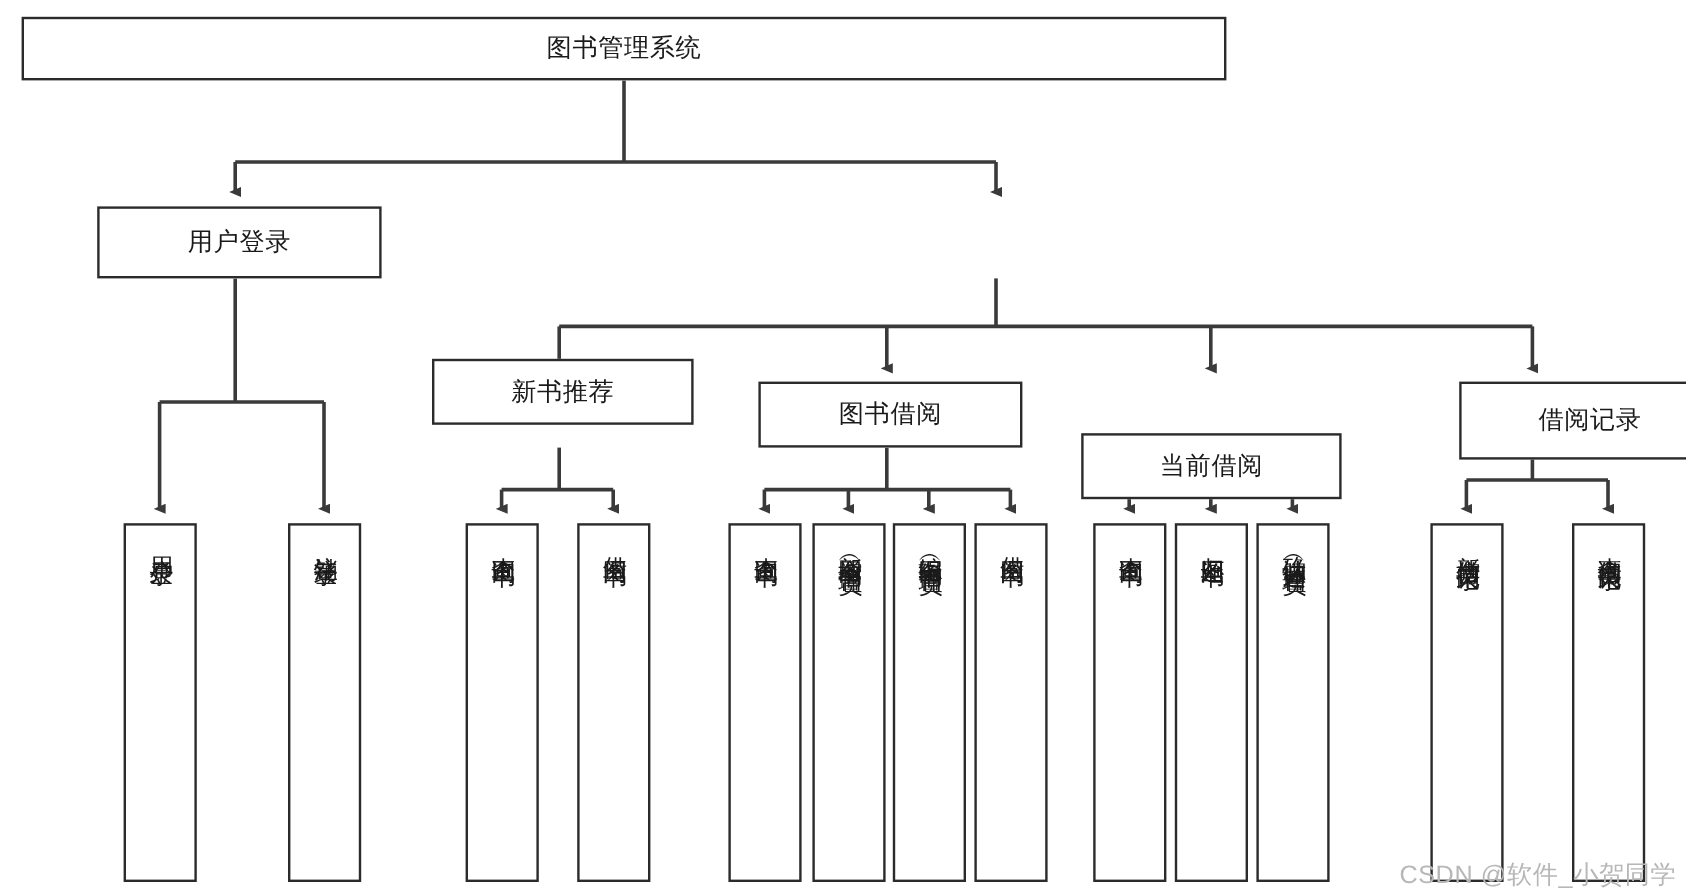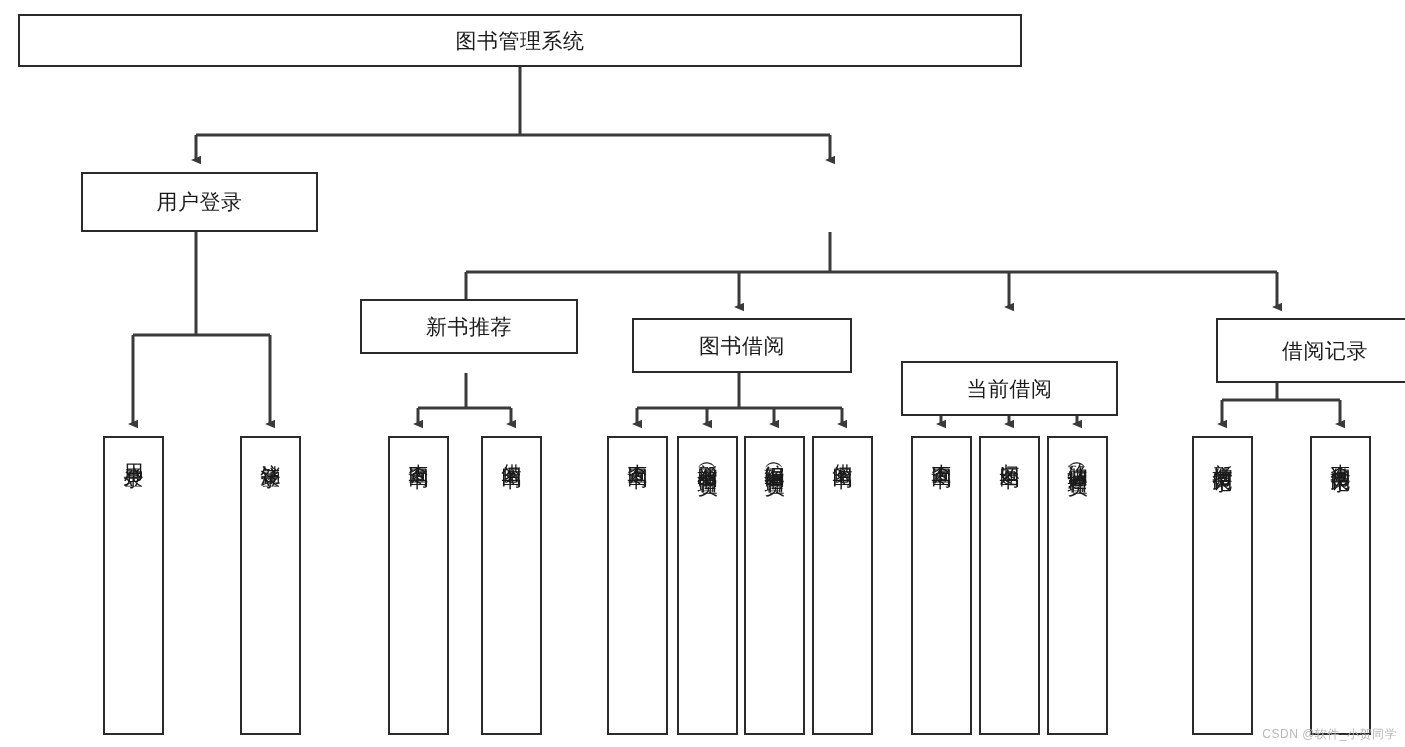--- a/index.html
+++ b/index.html
@@ -61,21 +61,21 @@
     letter-spacing: 2px;
     white-space: nowrap;
   }
   .node.vertical.tall-text .node-label {
     font-size: 20px;
   }
   #watermark {
     position: absolute;
     right: 8px;
     bottom: 4px;
-    font-size: 12px;
+    font-size: 21px;
     color: #b7b7b7;
     white-space: nowrap;
     letter-spacing: 0.5px;
   }
 </style>
 </head>
 <body>
 
 <div id="diagram-root">
 

